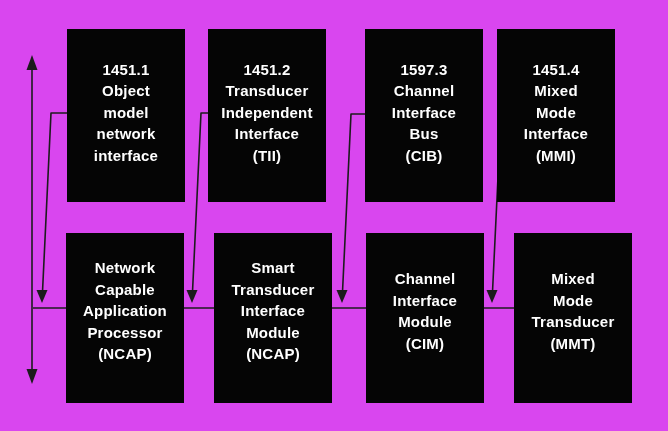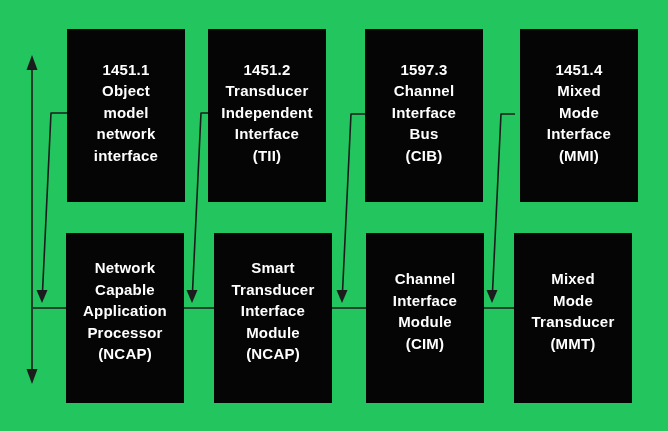--- a/index.html
+++ b/index.html
@@ -8,21 +8,21 @@
     width: 668px;
     height: 431px;
     overflow: hidden;
     background: #d2d2d2;
     font-family: "Liberation Sans", sans-serif;
   }
   .stage {
     position: relative;
     width: 668px;
     height: 431px;
-    background: #22c55e;
+    background: #d946ef;
   }
   .lines {
     position: absolute;
     left: 0;
     top: 0;
     width: 668px;
     height: 431px;
   }
   .lines line, .lines path {
     stroke: #1c1c1c;
@@ -106,21 +106,21 @@
 Interface
 (TII)</span>
   </div>
   <div class="box top" style="left:365px">
     <span class="label">1597.3
 Channel
 Interface
 Bus
 (CIB)</span>
   </div>
-  <div class="box top" style="left:520px">
+  <div class="box top" style="left:497px">
     <span class="label">1451.4
 Mixed
 Mode
 Interface
 (MMI)</span>
   </div>
 
   <div class="box bottom" style="left:66px">
     <span class="label">Network
 Capable

